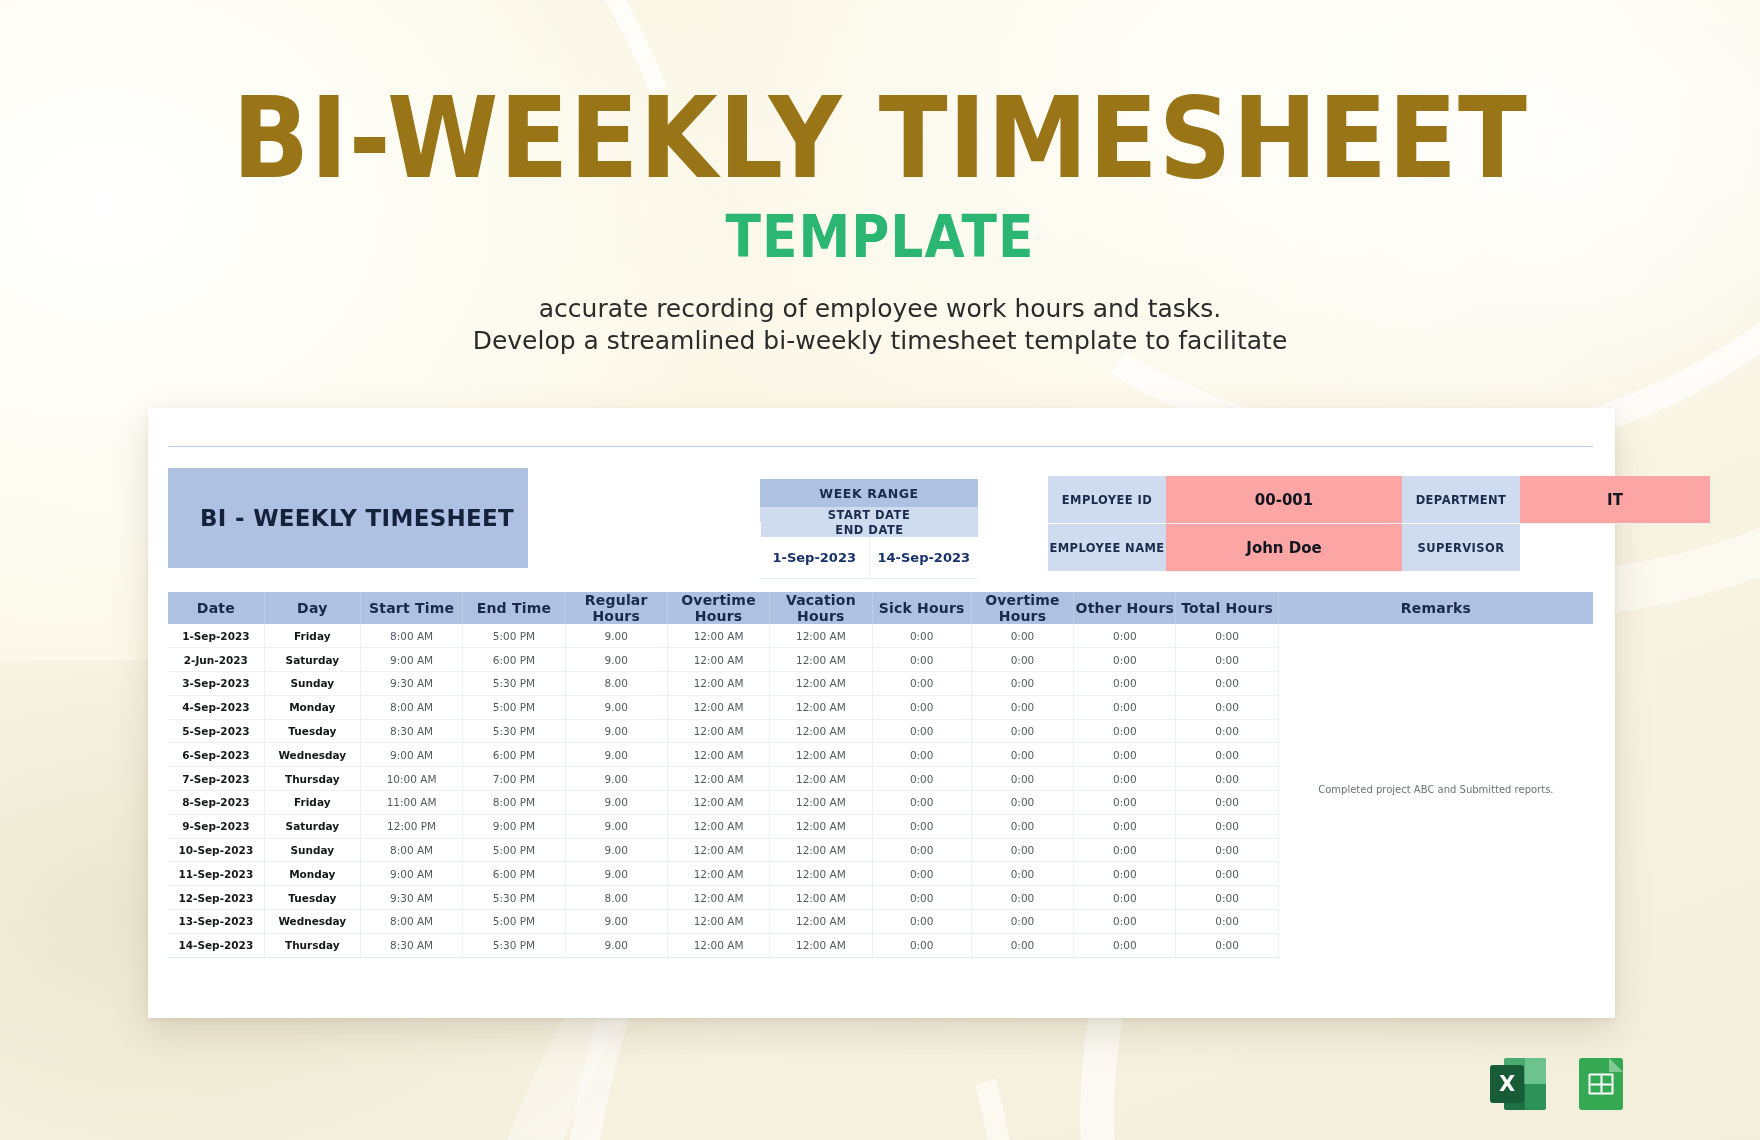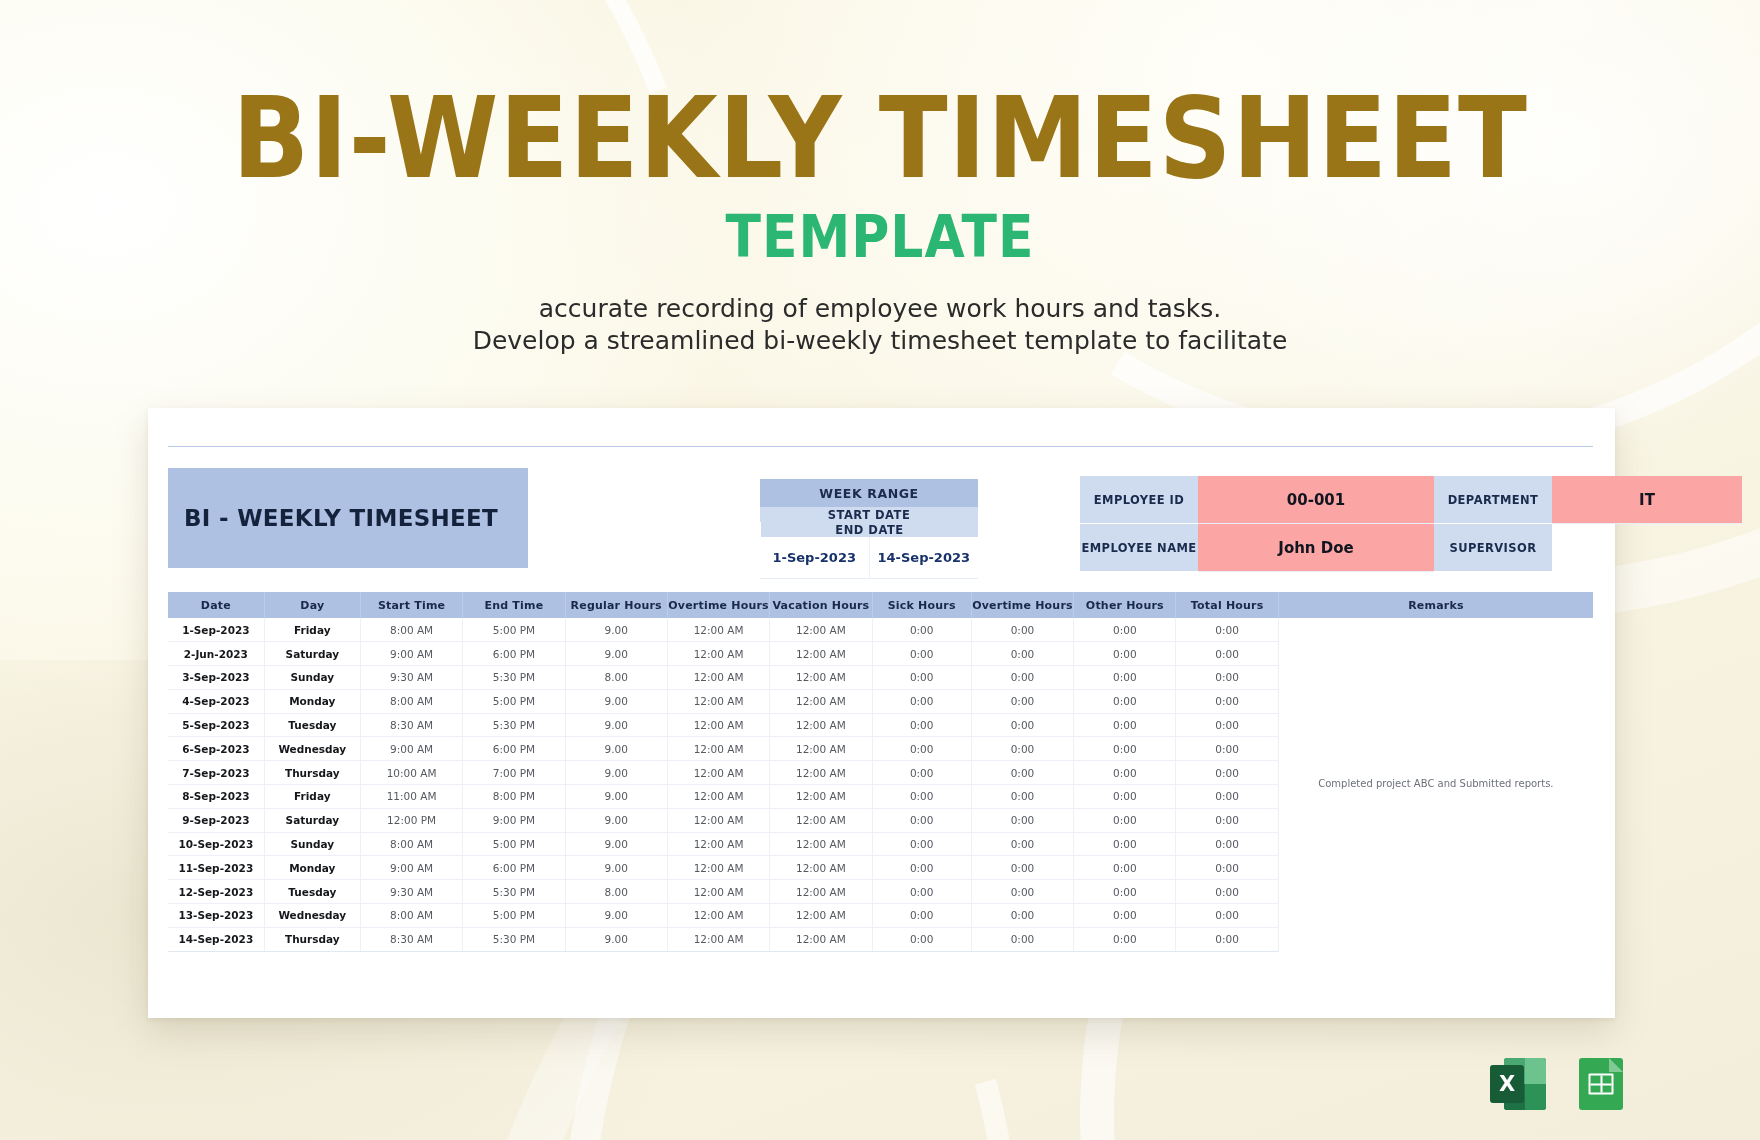--- a/index.html
+++ b/index.html
@@ -119,21 +119,21 @@
   }
 
   
   .info-band {
     position: absolute; left: 10px; right: 12px; top: 50px; height: 100px;
   }
 
   .title-box {
     position: absolute; left: 0; top: 0; width: 360px; height: 100px;
     background: #aec1e3;
-    display: flex; align-items: center; padding-left: 16px;
+    display: flex; align-items: center; padding-left: 32px;
   }
   .title-box-text {
     font-family: "DejaVu Sans", sans-serif;
     font-weight: 700; font-size: 23px; color: #15223c; letter-spacing: .3px;
   }
 
   .week-box { position: absolute; left: 592px; top: 11px; width: 218px; }
   .wk-head {
     height: 28px; background: #aec1e3; color: #1b2b4d;
     font-size: 12.5px; font-weight: 700; letter-spacing: .6px;
@@ -152,21 +152,21 @@
   .wk-vals div {
     flex: 1; background: #ffffff; color: #17316b;
     font-size: 13px; font-weight: 700;
     display: flex; align-items: center; justify-content: center;
     font-family: "DejaVu Sans", sans-serif;
     border-bottom: 1px solid #e6ecf6;
   }
   .wk-vals div + div { border-left: 1px solid #eef2f9; }
 
   .emp-grid {
-    position: absolute; left: 912px; right: 0; top: 8px;
+    position: absolute; left: 880px; right: 0; top: 8px;
     display: grid;
     grid-template-columns: 118px 236px 118px 190px;
     grid-template-rows: 48px 48px;
   }
   .emp-lbl {
     background: #cfdcf0; color: #1b2b4d;
     font-size: 11.5px; font-weight: 700; letter-spacing: .4px;
     display: flex; align-items: center; justify-content: center;
     font-family: "DejaVu Sans", sans-serif;
     border-bottom: 1px solid #ffffff;
@@ -178,21 +178,21 @@
     font-family: "DejaVu Sans", sans-serif;
     border-bottom: 1px solid #eaeff7;
   }
 
   
   .tbl-wrap { position: absolute; left: 10px; right: 12px; top: 174px; }
   table.ts { width: 100%; border-collapse: collapse; table-layout: fixed; }
   table.ts thead th {
     background: #aec1e3;
     color: #18294b;
-    font-size: 11px;
+    font-size: 14px;
     font-weight: 700;
     height: 26px;
     letter-spacing: .2px;
     font-family: "DejaVu Sans", sans-serif;
     border-right: 1px solid #bccce9;
   }
   table.ts thead th:last-child { border-right: none; margin-left: 42px; }
   table.ts tbody td {
     height: 23.8px;
     font-size: 10.5px;

